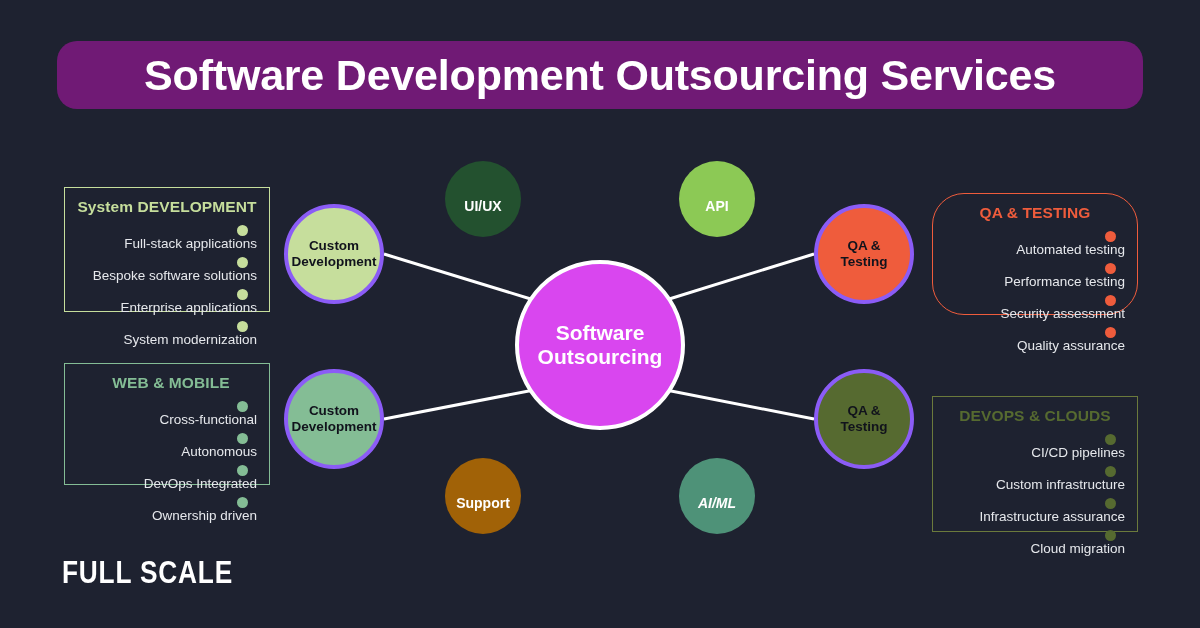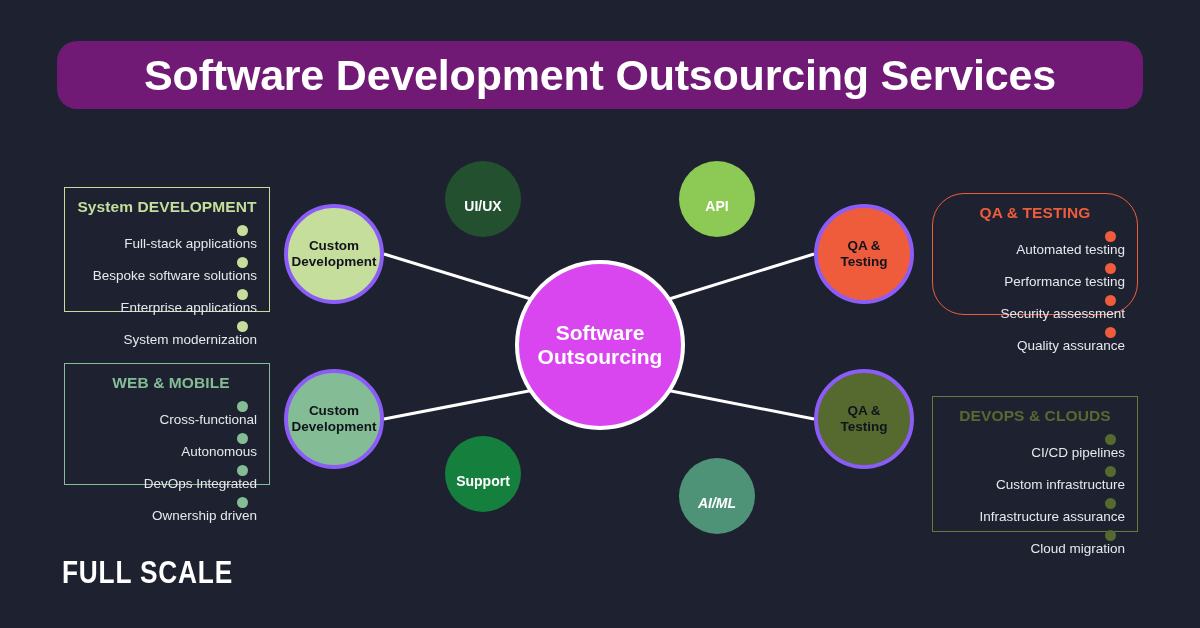--- a/index.html
+++ b/index.html
@@ -102,21 +102,21 @@
     height: 76px;
     border: none;
   }
   .mini .node-label {
     font-size: 14px;
     color: #ffffff;
     margin-top: 14px;
   }
   #mini-uiux { left: 445px; top: 161px; background: #23512f; }
   #mini-api { left: 679px; top: 161px; background: #8cc955; }
-  #mini-support { left: 445px; top: 436px; background: #15803d; }
+  #mini-support { left: 445px; top: 458px; background: #a16207; }
   #mini-aiml { left: 679px; top: 458px; background: #4e9278; font-style: italic; }
 
   
   .panel {
     position: absolute;
     box-sizing: border-box;
     border: 1.5px solid;
     background: transparent;
     padding: 10px 12px 12px 12px;
   }

